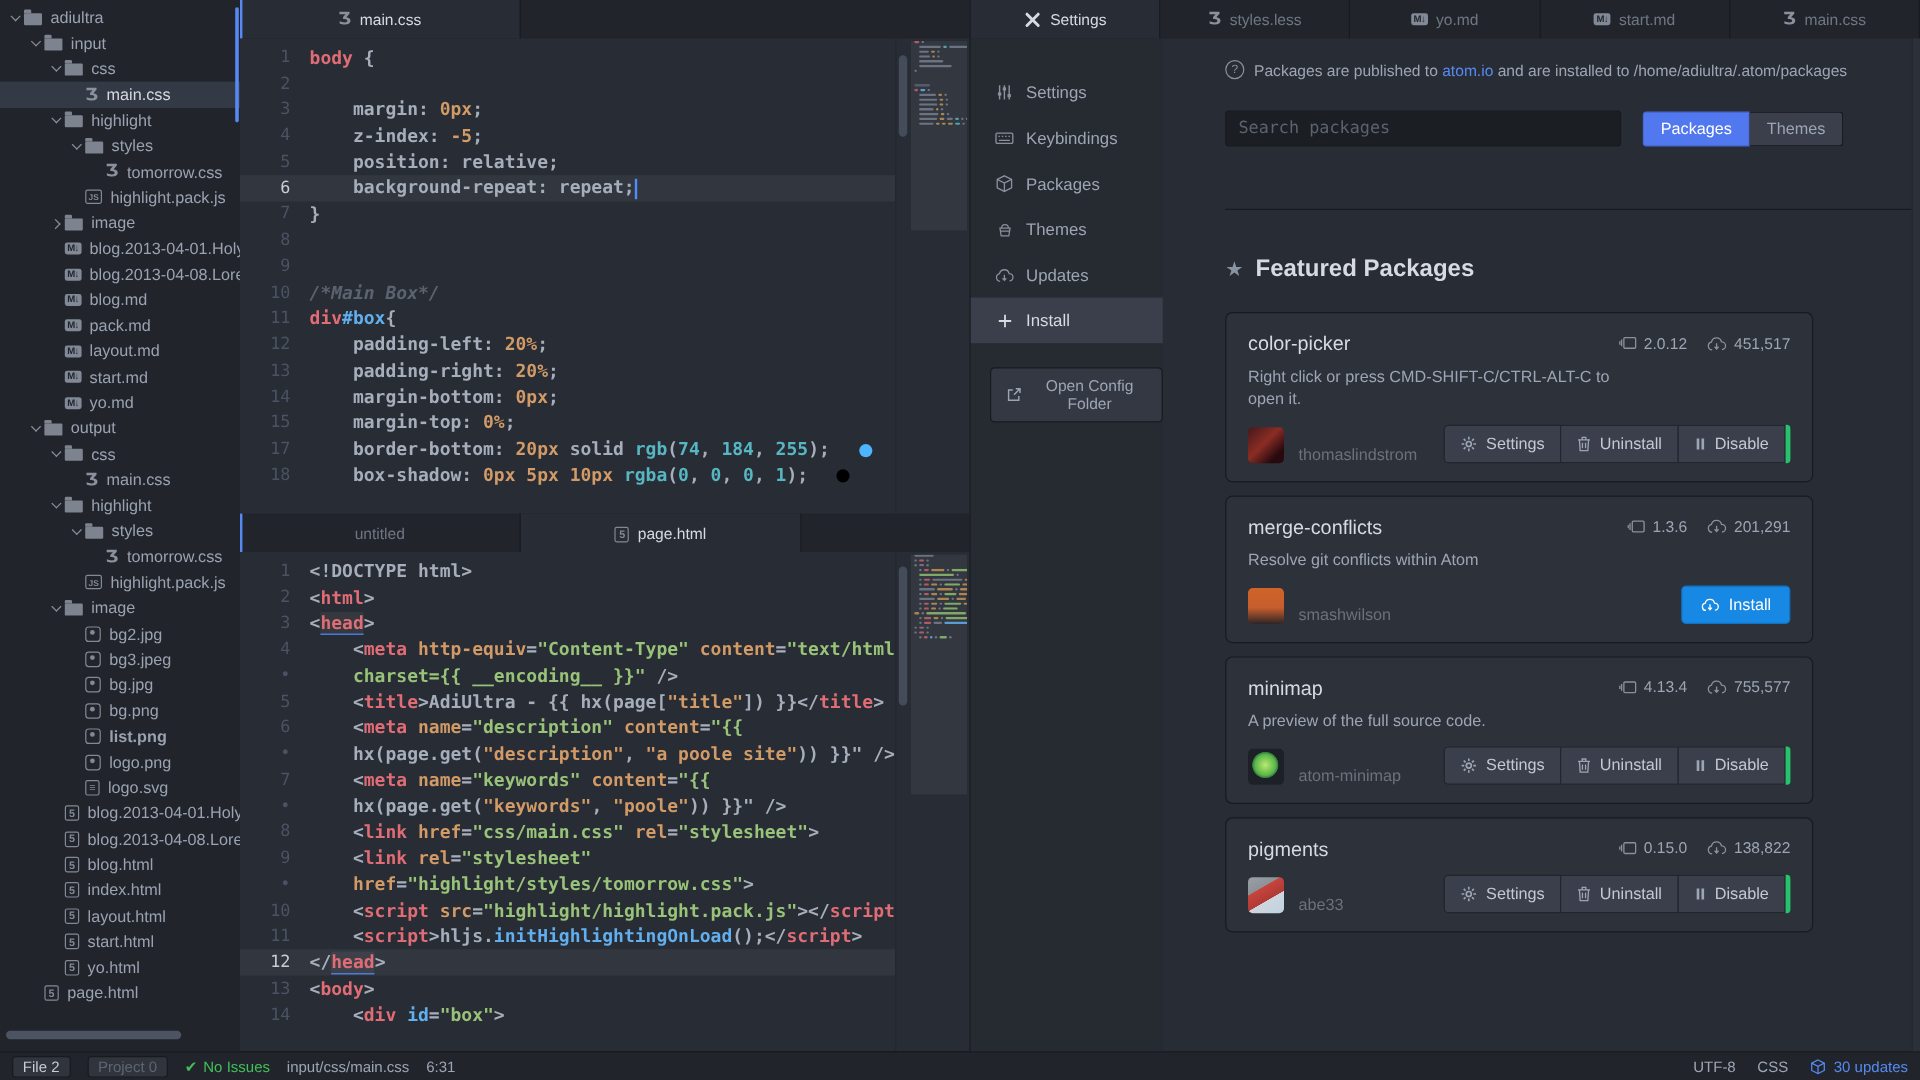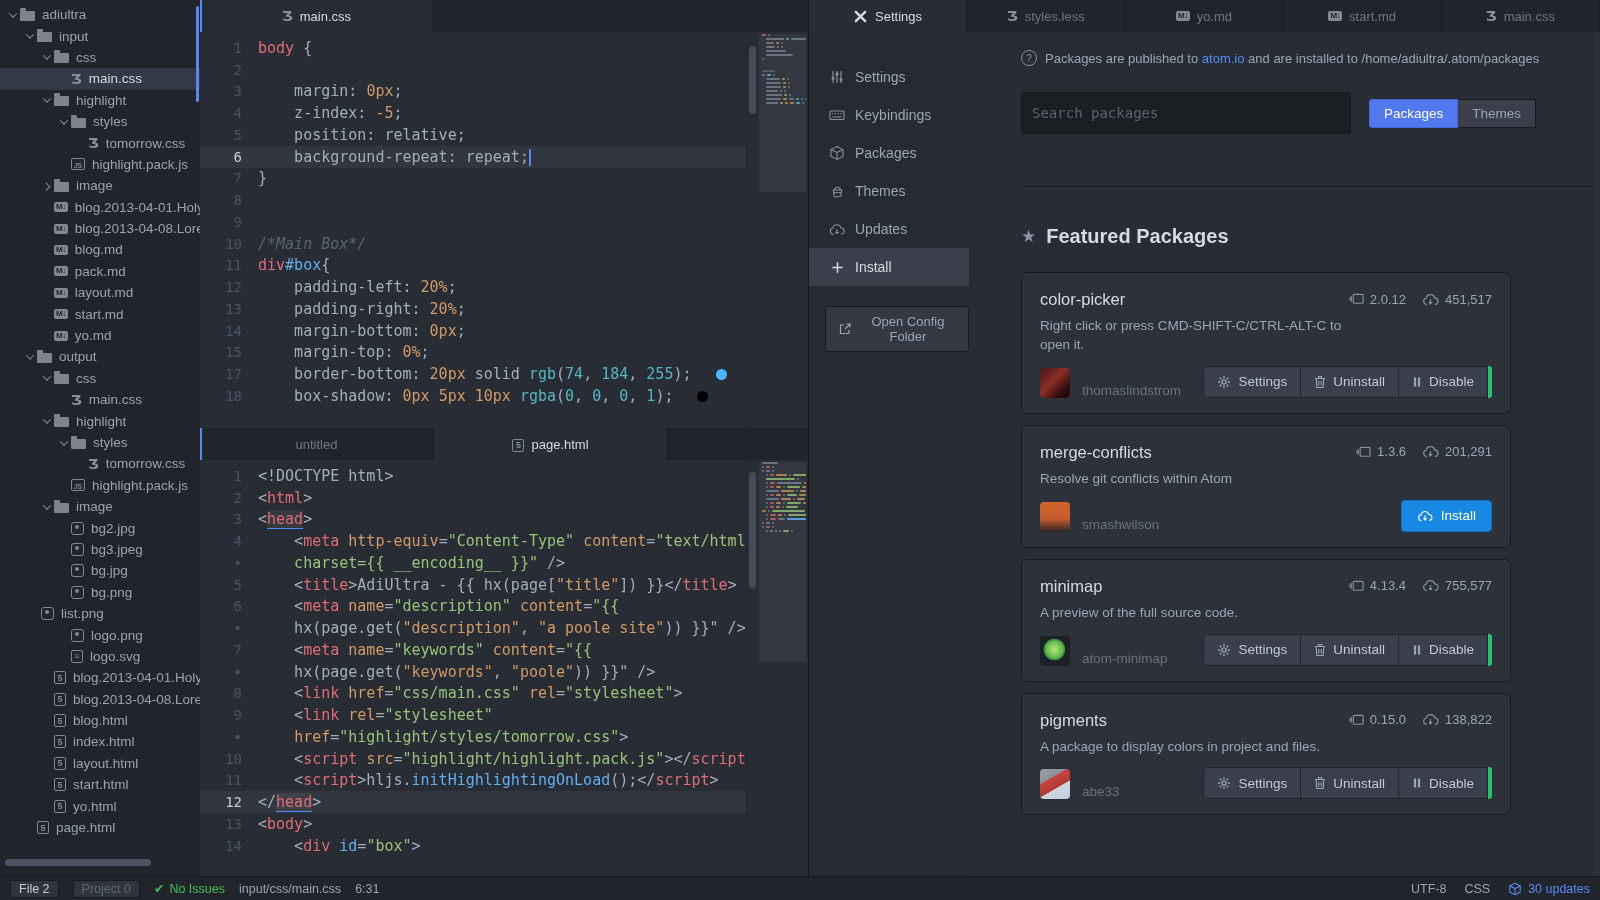--- a/index.html
+++ b/index.html
@@ -37,21 +37,21 @@
   .tab.active{background:#282c34;color:#d7dae0;}
   .etab{width:234px;flex:none;}
   .pane-top{height:428px;flex:none;display:flex;flex-direction:column;}
   .pane-bottom{flex:1;display:flex;flex-direction:column;min-height:0;}
   .code-wrap{flex:1;display:flex;min-height:0;overflow:hidden;}
   .code-area{width:546px;flex:none;padding-top:5px;font-family:"DejaVu Sans Mono",monospace;font-size:15px;overflow:hidden;}
   .code-row{height:21.75px;display:flex;align-items:center;white-space:pre;}
   .code-row.active{background:rgba(255,255,255,.05);}
   .gutter{width:42px;flex:none;text-align:right;margin-right:16px;color:#4b5263;font-size:14px;}
   .gutter.on{color:#c8ccd4;}
-  .code{color:#a6aebb;}
+  .code{color:#a6aebb;font-weight:bold;}
   .tk-d{color:#a6aebb;} .tk-t{color:#e06c75;} .tk-n{color:#d19a66;} .tk-f{color:#56b6c2;}
   .tk-s{color:#98c379;} .tk-a{color:#d19a66;} .tk-i{color:#61afef;}
   .tk-c{color:#5c6370;font-style:italic;}
   .tk-m{color:#e06c75;border-bottom:1px solid #528bff;background:rgba(255,255,255,.06);}
   .tk-cur{display:inline-block;width:2px;height:17px;background:#528bff;vertical-align:middle;}
   .color-dot{display:inline-block;width:11px;height:11px;border-radius:50%;margin-left:24px;vertical-align:middle;}
   .mm-zone{flex:1;position:relative;background:#282c34;border-left:1px solid #23272e;}
   .mm-scroll{position:absolute;left:2px;width:7px;border-radius:4px;background:#444c59;}
   .minimap{position:absolute;left:12px;right:2px;top:2px;bottom:0;overflow:hidden;}
   .mm-visible{position:absolute;left:0;right:0;top:0;background:rgba(255,255,255,.055);}
@@ -73,21 +73,21 @@
   .smenu-item.active{background:#3a3f4b;color:#d7dae0;}
   .smenu-item.active .micon{color:#d7dae0;}
   .cfg-btn{margin:20px 0 0 16px;display:inline-flex;align-items:center;gap:8px;background:#333842;border:1px solid #181a1f;border-radius:4px;color:#9da5b4;font-size:13px;padding:7px 12px;cursor:default;}
   .scontent{flex:1;padding:0 0 0 52px;overflow:hidden;position:relative;}
   .sec-head{display:flex;align-items:center;gap:10px;margin-top:46px;color:#d7dae0;font-size:22px;font-weight:bold;}
   .sec-head .hicon{color:#9da5b4;display:inline-flex;}
   .info-line{display:flex;align-items:center;gap:8px;margin-top:18px;font-size:13px;color:#9da5b4;}
   .q-icon{width:16px;height:16px;border:1.5px solid #8a919d;border-radius:50%;color:#8a919d;font-size:10px;display:inline-flex;align-items:center;justify-content:center;flex:none;}
   .atom-link{color:#568af2;}
   .search-row{display:flex;align-items:center;margin-top:26px;}
-  .search-input{width:330px;height:42px;background:#1b1e23;border:1px solid #181a1f;border-radius:3px;color:#aab2c0;font-family:"DejaVu Sans Mono",monospace;font-size:14px;padding:0 10px;outline:none;}
+  .search-input{width:330px;height:30px;background:#1b1e23;border:1px solid #181a1f;border-radius:3px;color:#aab2c0;font-family:"DejaVu Sans Mono",monospace;font-size:14px;padding:0 10px;outline:none;}
   .search-input::placeholder{color:#5c6370;}
   .toggle{margin-left:18px;display:flex;}
   .tg{height:29px;display:inline-flex;align-items:center;padding:0 14px;font-size:13.5px;border:1px solid #181a1f;cursor:default;}
   .tg.on{background:#5278f0;color:#fff;border-color:#4868d8;border-radius:3px 0 0 3px;}
   .tg.off{background:#3a3f4b;color:#9da5b4;border-left:none;border-radius:0 3px 3px 0;}
   .divider{height:1px;background:#181a1f;margin:52px 0 0 0;}
   .feat-head{display:flex;align-items:center;gap:10px;margin-top:38px;color:#d7dae0;font-size:20px;font-weight:bold;}
   .star{color:#8a93a2;font-size:17px;}
   .cards{margin-top:24px;}
   .card{width:490px;background:#2c313a;border:1px solid #181a1f;border-radius:6px;padding:17px 18px 15px 18px;margin-bottom:11px;}
@@ -341,21 +341,21 @@
             </span>
             <span class="tlabel">bg.jpg</span>
           </div>
           <div class="tree-row" style="padding-left: 57px;">
             <span class="caret none"></span>
             <span class="tico">
               <span class="badge-img"></span>
             </span>
             <span class="tlabel">bg.png</span>
           </div>
-          <div class="tree-row" style="padding-left: 27px;">
+          <div class="tree-row" style="padding-left: 57px; font-weight: bold;">
             <span class="caret none"></span>
             <span class="tico">
               <span class="badge-img"></span>
             </span>
             <span class="tlabel">list.png</span>
           </div>
           <div class="tree-row" style="padding-left: 57px;">
             <span class="caret none"></span>
             <span class="tico">
               <span class="badge-img"></span>
@@ -839,21 +839,20 @@
           <span class="micon">
                         <svg width="17" height="13" viewBox="0 0 18 14">
                           <path d="M5 12.5a3.6 3.6 0 0 1-.6-7.1 4.6 4.6 0 0 1 9-.1 3.1 3.1 0 0 1 .4 6.9" fill="none" stroke="currentColor" stroke-width="1.2"></path>
                           <path d="M9 6.5v4.5M7.2 9.7l1.8 2 1.8-2" fill="none" stroke="currentColor" stroke-width="1.2"></path>
                         </svg>
                       </span>
           <span class="pkg-downloads">138,822</span>
         </span>
       </span>
     </div>
-    <div class="pkg-desc">A package to display colors in project and files.</div>
     <div class="card-foot">
       <span class="avatar av-a4"></span>
       <span class="pkg-user">abe33</span>
       <span class="spacer"></span>
       <span class="btn-group">
         <button class="pbtn">
           <span class="bicon">
                         <svg width="14" height="14" viewBox="0 0 14 14">
                           <circle cx="7" cy="7" r="2.1" fill="none" stroke="currentColor" stroke-width="1.4"></circle>
                           <path d="M7 1v2.2M7 10.8V13M1 7h2.2M10.8 7H13M2.8 2.8l1.5 1.5M9.7 9.7l1.5 1.5M11.2 2.8L9.7 4.3M4.3 9.7l-1.5 1.5" stroke="currentColor" stroke-width="1.4"></path>

